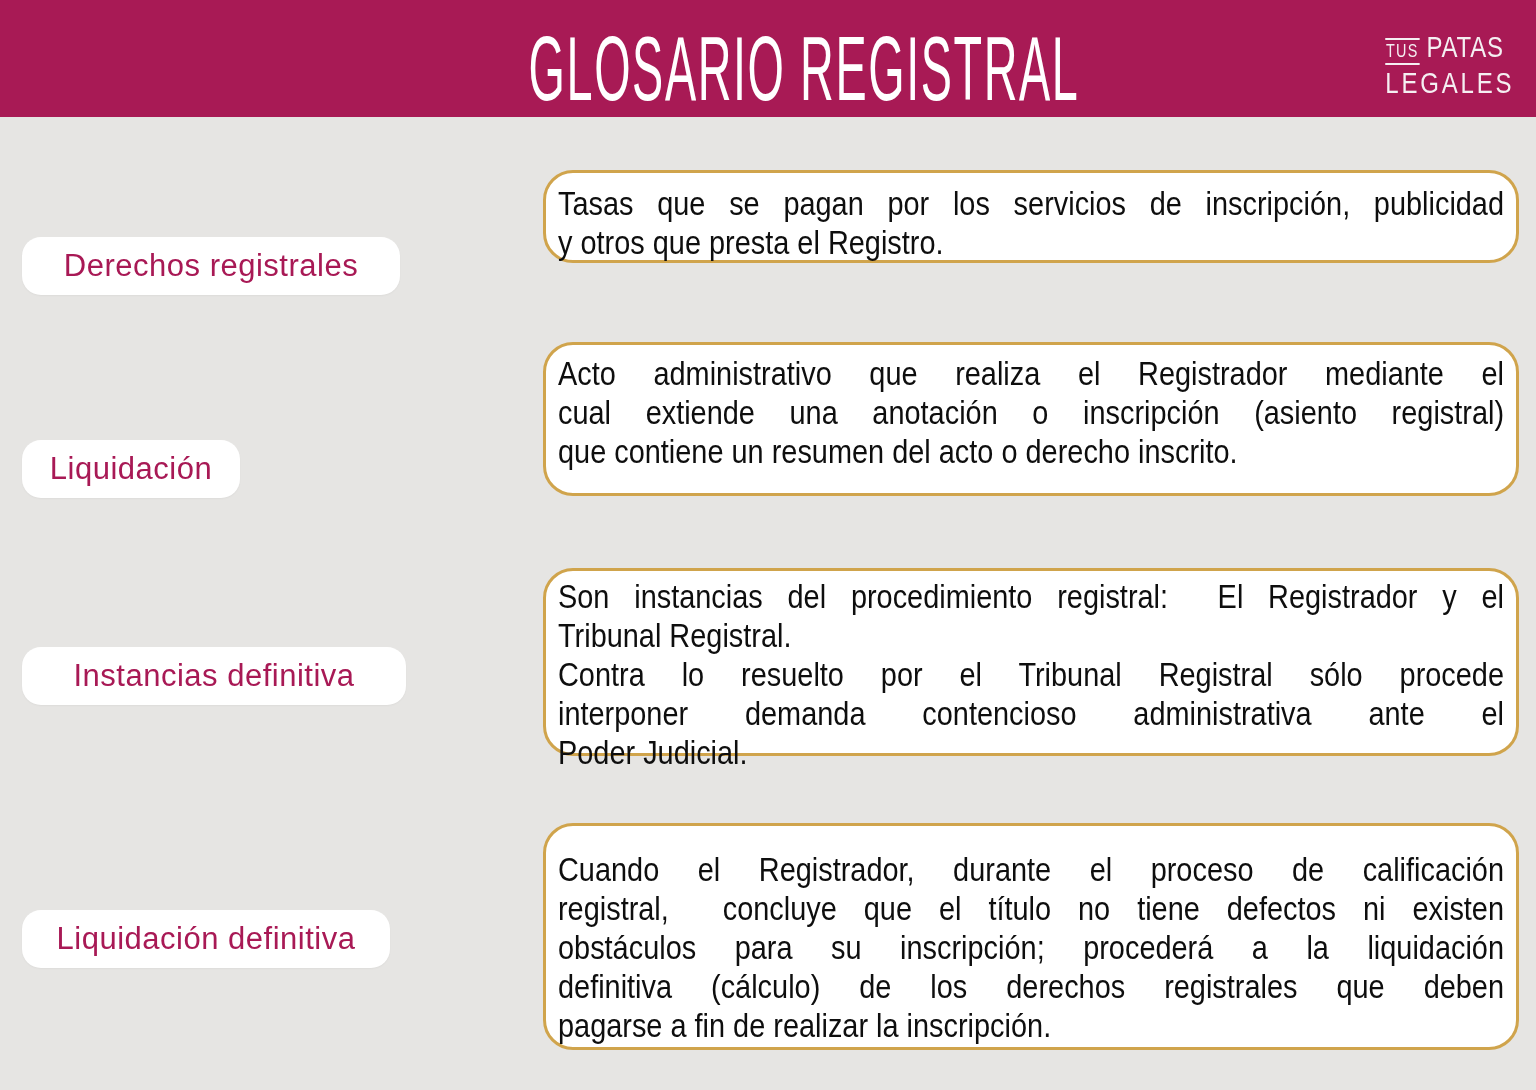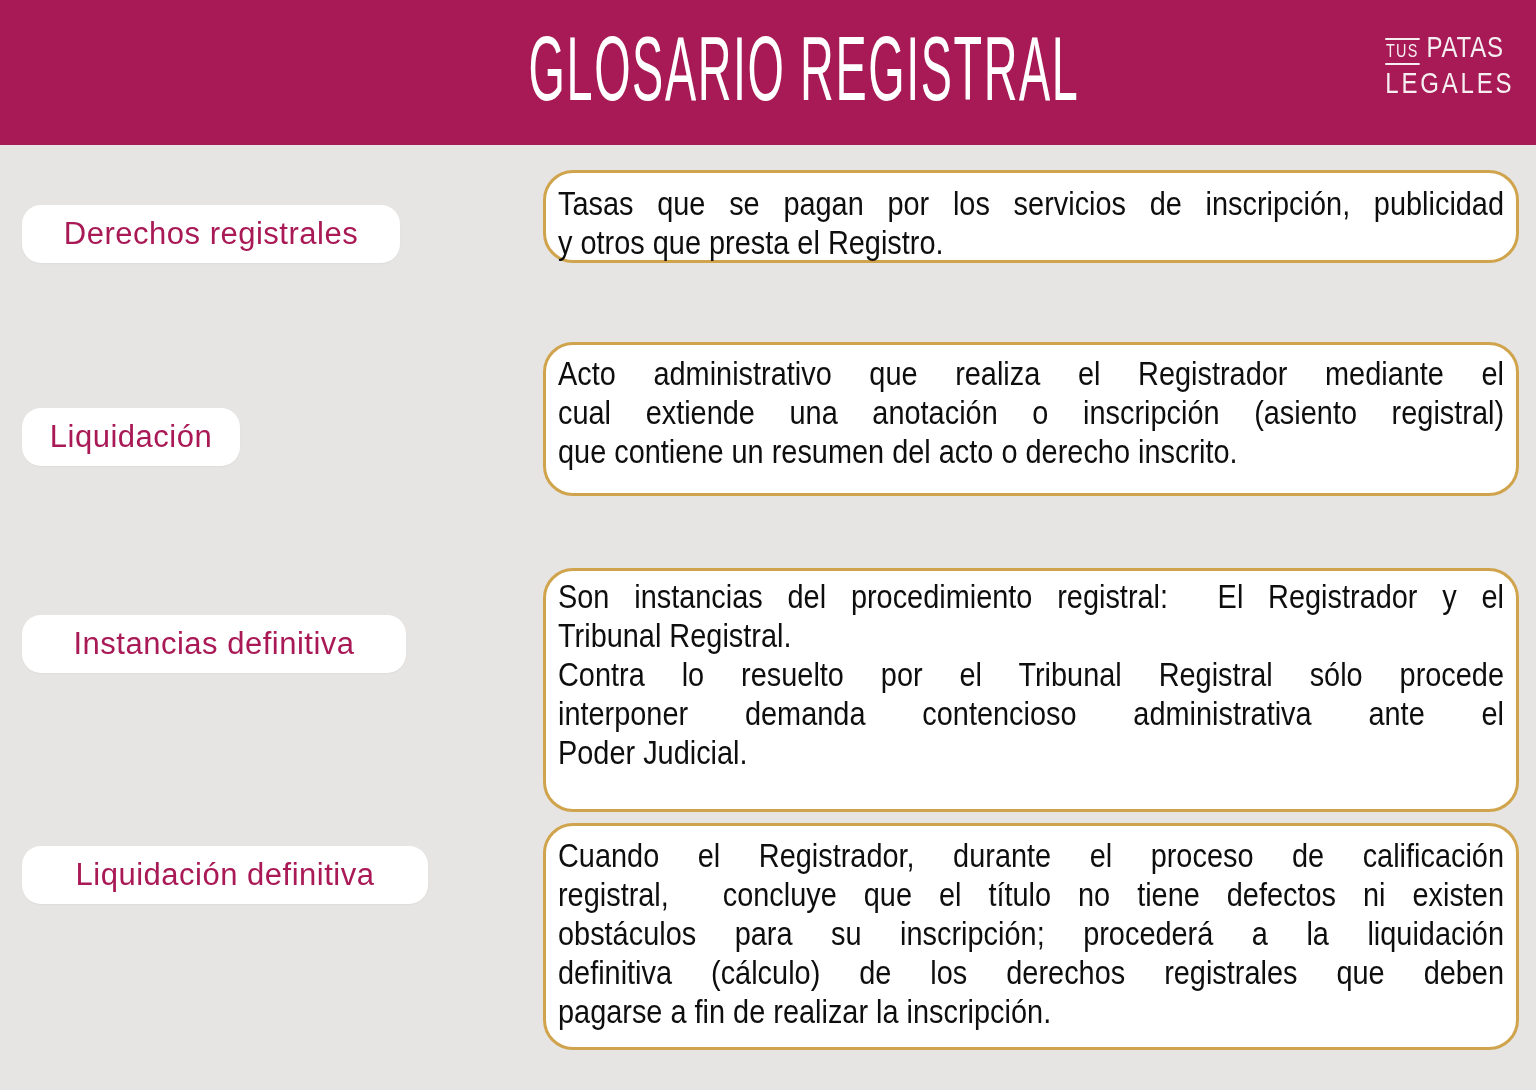--- a/index.html
+++ b/index.html
@@ -15,21 +15,21 @@
   html,body{margin:0;padding:0;}
   body{
     width:1536px;height:1090px;
     background:var(--page-bg);
     font-family:"Liberation Sans",sans-serif;
     position:relative;overflow:hidden;
   }
 
   
   .header{
-    position:absolute;left:0;top:0;width:1536px;height:145px;
+    position:absolute;left:0;top:0;width:1536px;height:117px;
     background:var(--header-bg);
   }
   .page-title{
     position:absolute;top:24px;left:calc(50% + 36px);
     transform:translateX(-50%) scaleX(0.52);
     transform-origin:center top;
     white-space:nowrap;
     color:var(--title-color);
     font-size:90px;font-weight:400;letter-spacing:3px;
     line-height:1;
@@ -49,38 +49,39 @@
   .logo-row2{font-size:30px;letter-spacing:3.5px;line-height:1;margin-top:3px;}
 
   
   .pill{
     position:absolute;left:22px;height:58px;
     background:#fff;border-radius:19px;
     display:flex;align-items:center;justify-content:center;
     color:var(--term-color);
     font-size:31px;font-weight:500;letter-spacing:0.5px;
     box-shadow:0 1px 2px rgba(0,0,0,0.04);
+    margin-top:32px;
   }
   .pill1{top:205px;width:378px;}
   .pill2{top:408px;width:218px;}
   .pill3{top:615px;width:384px;}
-  .pill4{top:846px;width:406px;}
+  .pill4{top:878px;width:368px;}
 
   
   .box{
     position:absolute;left:543px;width:976px;
     background:var(--box-bg);
     border:3px solid var(--box-border);
     border-radius:30px;
     padding:9px 12px;
   }
   .box1{top:170px;height:93px;padding-top:11px;}
   .box2{top:342px;height:154px;padding-top:9px;}
-  .box3{top:568px;height:244px;padding-top:6px;}
-  .box4{top:823px;height:227px;padding-top:10px;}
+  .box3{top:568px;height:188px;padding-top:6px;}
+  .box4{top:823px;height:227px;padding-top:24px;}
 
   .def{
     width:117.65%;
     transform:scaleX(0.85);
     transform-origin:left top;
     color:var(--def-text);
     font-size:34px;line-height:39px;
     letter-spacing:0;
   }
   .jline{text-align:justify;text-align-last:justify;}

